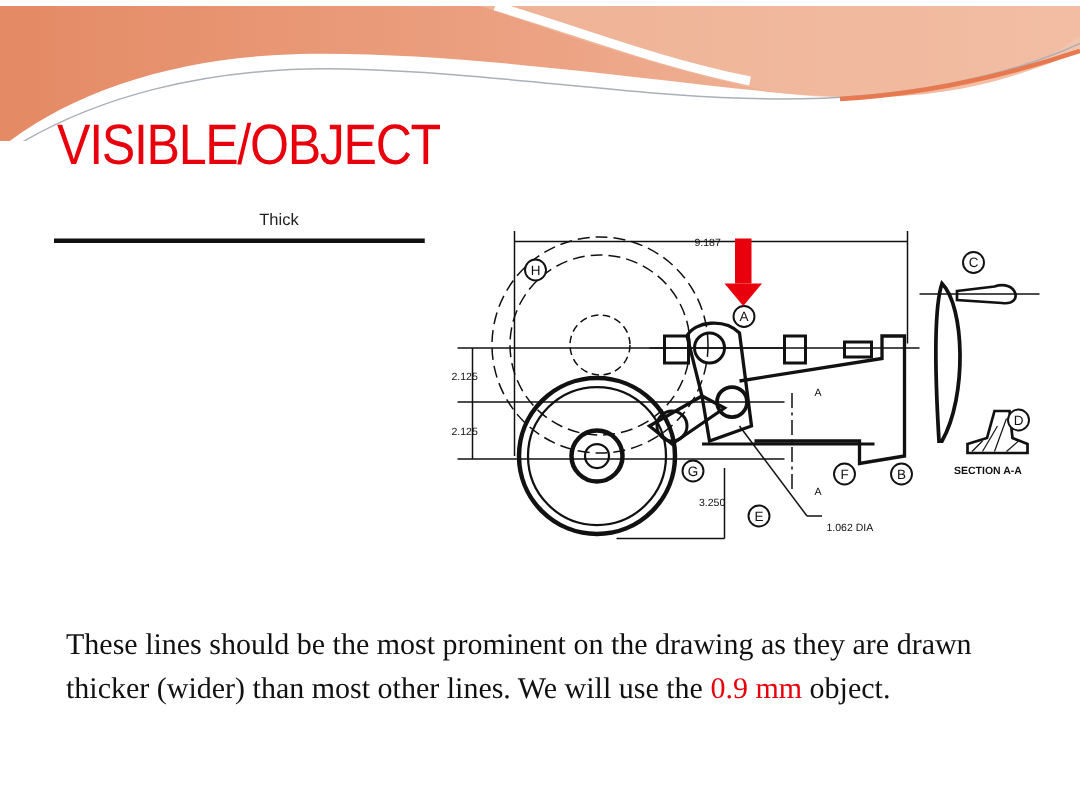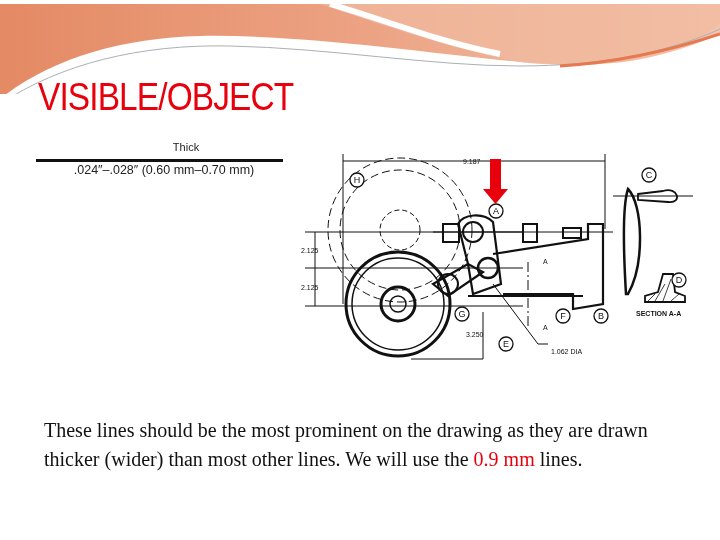--- a/index.html
+++ b/index.html
@@ -38,21 +38,20 @@
     <path d="M330,0 C390,18 440,38 500,50" stroke="#ffffff" stroke-width="6" fill="none"></path>
     <path d="M0,100 C60,60 140,40 230,42 C330,44 430,62 520,62 C600,62 670,48 720,25" stroke="#aab0b6" stroke-width="1" fill="none"></path>
     <path d="M560,62 C630,58 690,40 720,30" stroke="#e8784e" stroke-width="3" fill="none"></path>
   </svg>
 
   <div class="title">VISIBLE/OBJECT</div>
 
   <div class="thick-box">
     <div class="thick-label">Thick</div>
     <div class="thick-line"></div>
-    <div class="thick-range">.024″–.028″ (0.60 mm–0.70 mm)</div>
   </div>
 
 
   <svg class="drawing" viewBox="0 0 437 262" font-family="Liberation Sans, sans-serif">
     <rect x="0" y="0" width="437" height="262" fill="#fff"></rect>
     <g stroke="#111" fill="none" stroke-width="1">
 
       <line x1="60" y1="17" x2="322" y2="17"></line>
       <line x1="60" y1="10" x2="60" y2="160"></line>
       <line x1="322" y1="10" x2="322" y2="85"></line>
@@ -136,15 +135,15 @@
       <text x="260" y="186">A</text>
       <text x="353" y="172" font-weight="bold">SECTION A-A</text>
     </g>
 
     <g>
       <rect x="207" y="15" width="11" height="30" fill="#e8000c"></rect>
       <polygon points="200,45 225,45 212.5,60" fill="#e8000c"></polygon>
     </g>
   </svg>
 
-  <div class="body2"><span>These lines should be the most prominent on the drawing as they are drawn thicker (wider) than most other lines. We will use the </span><span class="accent">0.9 mm</span><span> lines.</span></div>
+  <div class="body2"><span>These lines should be the most prominent on the drawing as they are drawn thicker (wider) than most other lines. We will use the </span><span class="accent">0.9 mm</span><span> object.</span></div>
 
 </div>
 
 </body></html>

